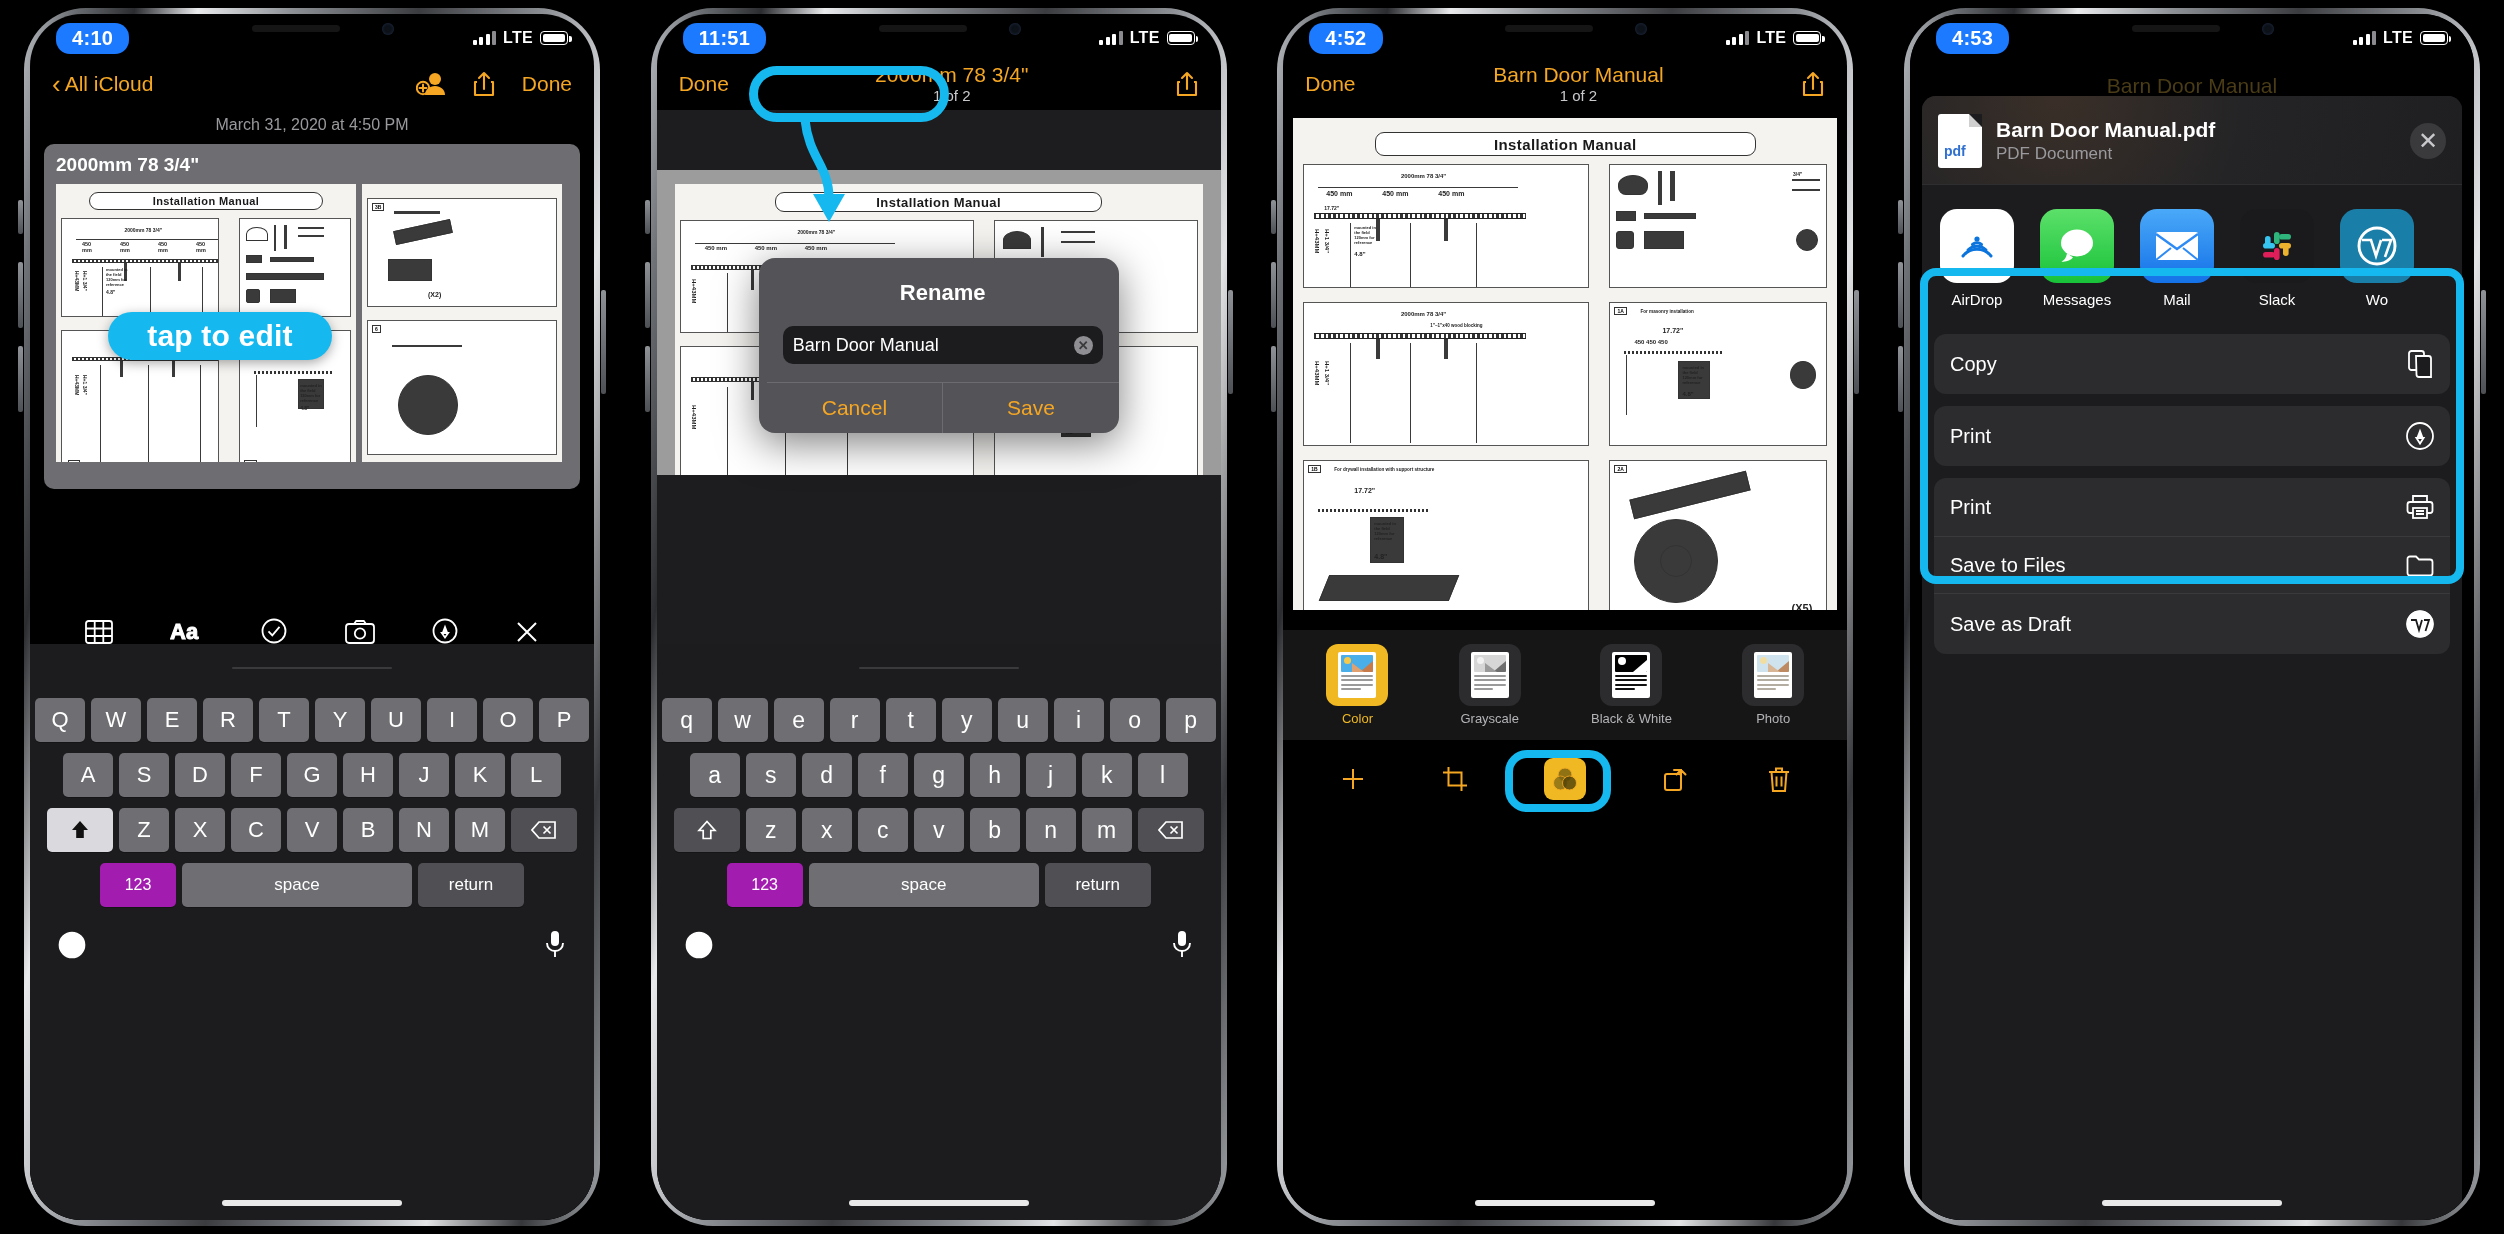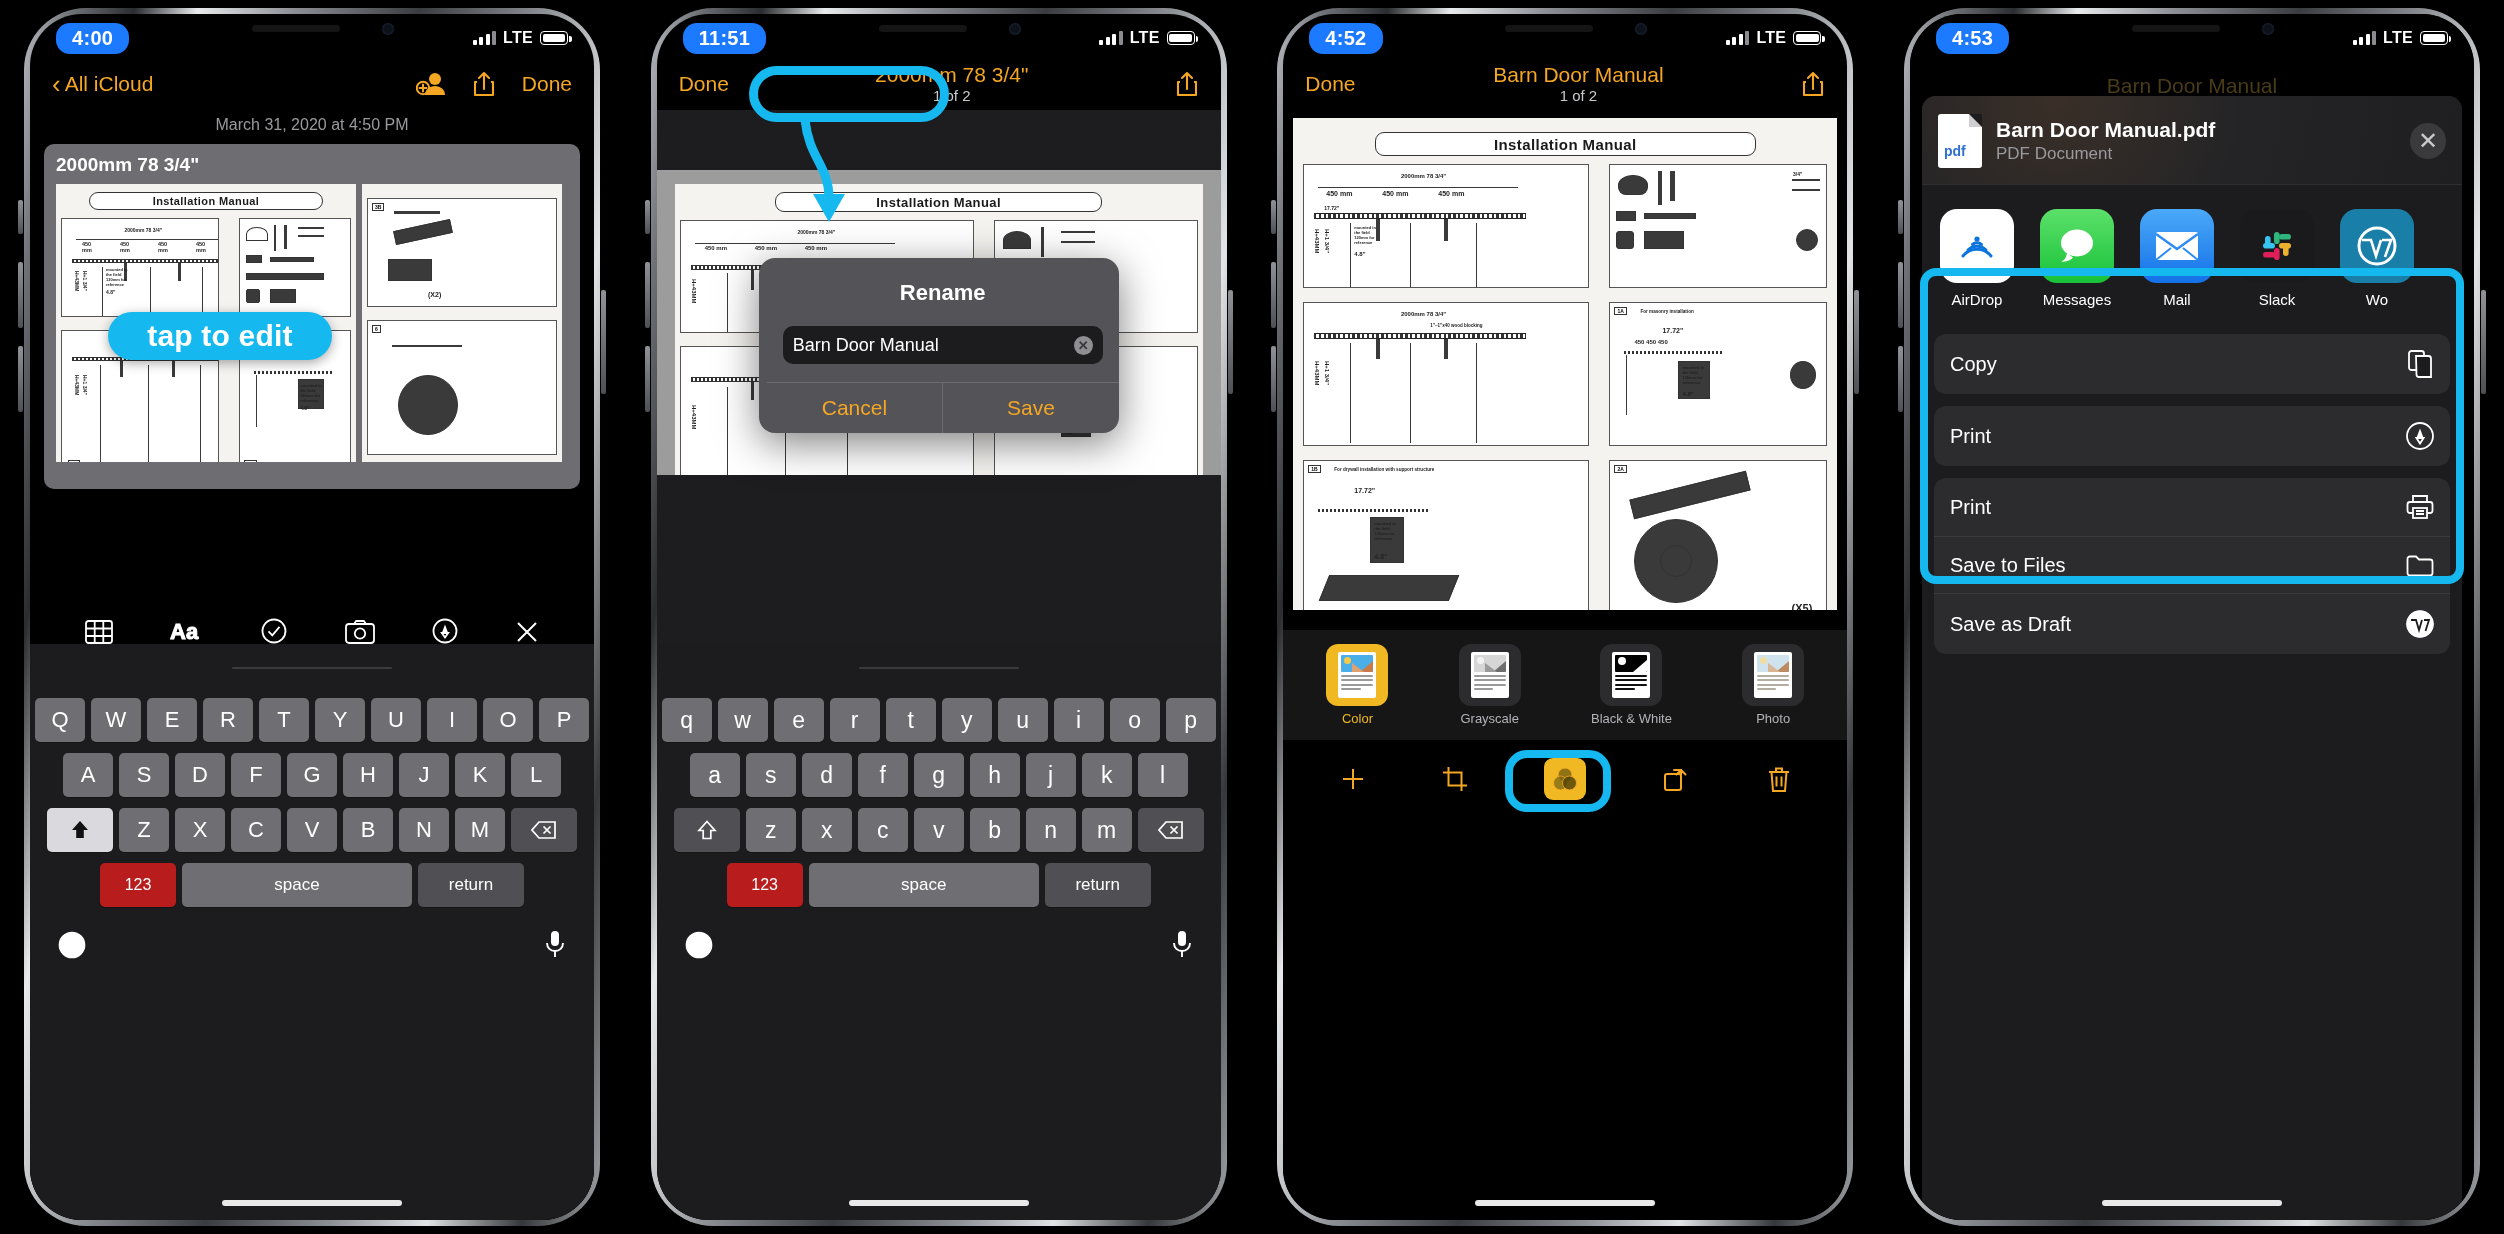--- a/index.html
+++ b/index.html
@@ -137,21 +137,21 @@
   .kb { position:absolute; left:0; right:0; bottom:0; top:582px; background:#1c1c1e; padding:6px 4px 0; }
   .kb-row { display:flex; justify-content:center; gap:6px; margin-bottom:11px; }
   .key {
     background:#6e6e73; color:#fff; border-radius:5px;
     width:50px; height:44px; display:flex; align-items:center; justify-content:center;
     font-size:22px; box-shadow:0 1px 0 #151517;
   }
   .key.lower { font-size:23px; }
   .key.wide { width:66px; background:#505054; }
   .key.shift { background:#d9d9de; color:#111; width:66px; }
-  .key.num { width:76px; background:#b91c1c; font-size:16px; }
+  .key.num { width:76px; background:#a21caf; font-size:16px; }
   .key.space { flex:1; max-width:230px; background:#6e6e73; font-size:17px; }
   .key.ret { width:106px; background:#505054; font-size:17px; }
   .kb-bottom { display:flex; align-items:center; justify-content:space-between; padding: 2px 24px 0; height:56px; }
   .kb-bottom svg { fill:#fff; }
 
   
   .p2-doc { position:absolute; top:96px; left:0; right:0; bottom:0; background:#1d1d1f; }
   .p2-grayband { position:absolute; top:60px; left:0; right:0; height:305px; background:#9c9c9c; overflow:hidden; }
   .cyan-callout {
     position:absolute; z-index:45; border:9px solid #15b9ef; border-radius:34px;
@@ -249,21 +249,21 @@
     <div class="side-btn sb-up"></div>
     <div class="side-btn sb-dn"></div>
     <div class="side-btn sb-pwr"></div>
     <div class="screen">
       <div class="notch">
         <div class="speaker"></div>
         <div class="cam"></div>
       </div>
 
       <div class="statusbar">
-        <div class="clockpill">4:00</div>
+        <div class="clockpill">4:10</div>
         <div class="status-right">
           <div class="bars">
               <i></i>
               <i></i>
               <i></i>
               <i></i>
             </div>
           <div class="lte">LTE</div>
           <div class="batt">
               <i></i>

